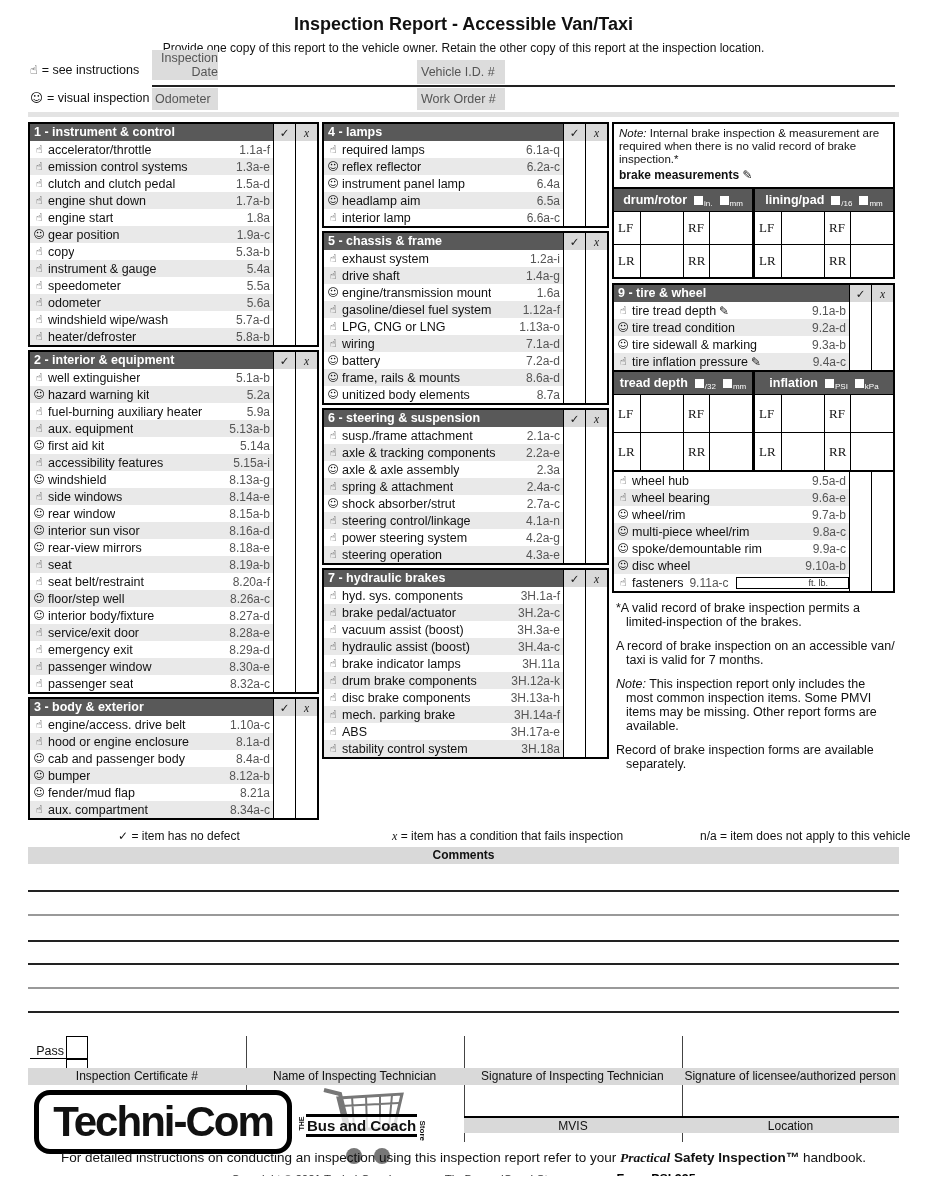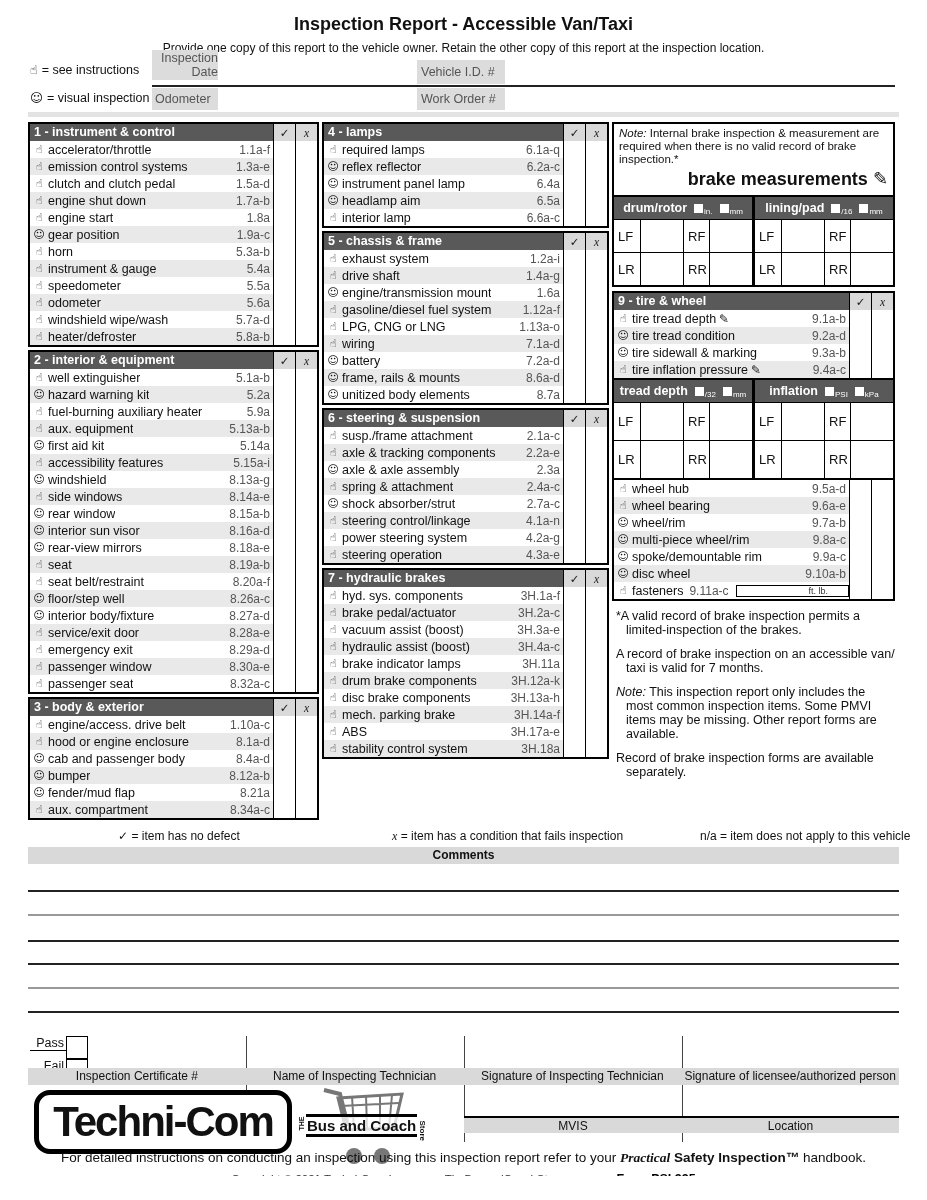--- a/index.html
+++ b/index.html
@@ -40,31 +40,31 @@
   .pencil-inline{font-size:12px;margin-left:3px;}
   .mark-cell.body{background:#fff;}
   .cross-glyph{font-family:"Liberation Serif",serif;font-style:italic;}
   .ftlb-box{flex:1;margin-left:4px;border:1px solid #000;background:#fff;display:flex;
             align-items:center;justify-content:flex-end;}
   .ftlb-label{font-size:9px;color:#333;padding-right:20px;}
   
   .note-box{border:2px solid #000;border-bottom:none;padding:3px 5px 2px 5px;background:#fff;}
   .note-text{font-size:11.5px;line-height:13px;text-align:left;}
   .note-text .ital{font-style:italic;}
-  .mm-title{text-align:right;font-weight:bold;font-size:18px;padding:2px 0 3px 0;}
+  .mm-title{text-align:left;font-weight:bold;font-size:12px;padding:2px 0 3px 0;}
   .mtable{display:flex;border:2px solid #000;background:#fff;}
   .mhalf{flex:1;min-width:0;}
   .mhalf.second{border-left:3px solid #000;}
   .mhead{background:#595959;color:#fff;font-weight:bold;font-size:12.5px;height:22px;
          display:flex;align-items:center;justify-content:center;}
   .cb{width:9px;height:9px;background:#fff;display:inline-block;margin-left:7px;flex:0 0 9px;}
   .cbu{font-size:8px;color:#fff;align-self:flex-end;padding-bottom:3px;margin-left:1px;font-weight:normal;}
   .mgrid{display:grid;grid-template-columns:26px 1fr 26px 1fr;grid-auto-rows:33px;}
   .tread .mgrid{grid-auto-rows:38px;}
-  .mgrid>span{border-top:1px solid #000;}
+  .mgrid>span{border-top:1px solid #000;font-family:Liberation Serif, serif;}
   .mgrid>.minput{border-left:1px solid #000;}
   .mgrid>span:nth-child(4n+3){border-left:1px solid #000;text-align:center;}
   .mlabel{display:flex;align-items:center;padding-left:4px;font-size:13px;}
   .tire-mtable{border:none;border-top:2px solid #000;border-bottom:2px solid #000;}
   
   .footnotes{margin-top:8px;}
   .footnotes p{font-size:12.5px;line-height:14px;margin:0 0 10px 2px;padding-left:12px;text-indent:-10px;}
   .footnotes .ital{font-style:italic;}
   
   .res-legend{position:absolute;top:829px;font-size:12px;}
@@ -73,21 +73,21 @@
                 text-align:center;font-size:12px;font-weight:bold;line-height:17px;}
   .cline{position:absolute;left:28px;width:871px;height:2px;background:#222;}
   .cline.gray{background:#999;}
   
   .vline{position:absolute;width:1px;background:#444;top:1036px;height:106px;}
   .sig-bar{position:absolute;left:28px;top:1068px;width:871px;height:17px;background:#d9d9d9;display:flex;}
   .sig-bar span{flex:1;text-align:center;font-size:12px;line-height:17px;}
   .sig2{position:absolute;top:1116px;height:17px;background:#d9d9d9;border-top:2px solid #000;
         text-align:center;font-size:12px;line-height:17px;box-sizing:border-box;}
   .passfail{position:absolute;left:30px;top:1036px;}
-  .pf-row{display:flex;align-items:flex-start;height:23px;}
+  .pf-row{display:flex;align-items:flex-end;height:23px;}
   .pf-label{width:34px;text-align:right;font-size:12.5px;border-bottom:1px solid #000;padding-right:2px;}
   .pf-box{width:20px;height:21px;border:1.5px solid #000;background:#fff;}
   .sig-input{position:absolute;top:1038px;height:28px;}
   
   .tc-logo{position:absolute;left:34px;top:1090px;width:248px;height:54px;border:5px solid #000;
            border-radius:16px;display:flex;align-items:center;justify-content:center;
            font-size:42px;font-weight:bold;letter-spacing:-2px;background:#fff;}
   .bc-logo{position:absolute;left:296px;top:1086px;width:130px;height:84px;}
   .bc-cart{position:absolute;left:18px;top:0;}
   .bc-text{position:absolute;left:0px;top:28px;display:flex;align-items:center;}
@@ -188,21 +188,21 @@
               <span class="item-icon ico">☺</span>
               <span class="item-label">gear position</span>
               <span class="item-code">1.9a-c</span>
             </div>
             <span class="mark-cell body"></span>
             <span class="mark-cell body"></span>
           </div>
           <div class="item-row">
             <div class="item-main">
               <span class="item-icon ico">☝</span>
-              <span class="item-label">horn</span>
+              <span class="item-label">copy</span>
               <span class="item-code">5.3a-b</span>
             </div>
             <span class="mark-cell body"></span>
             <span class="mark-cell body"></span>
           </div>
           <div class="item-row">
             <div class="item-main">
               <span class="item-icon ico">☝</span>
               <span class="item-label">instrument &amp; gauge</span>
               <span class="item-code">5.4a</span>

